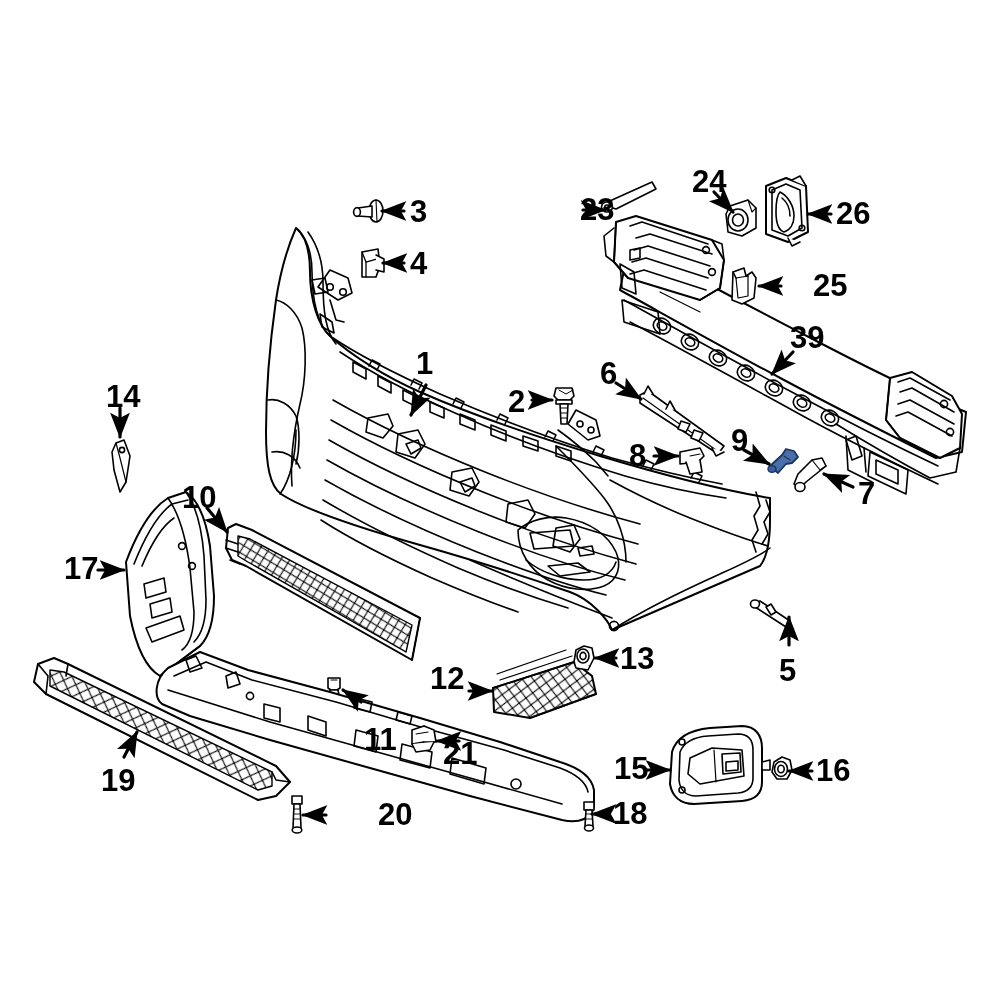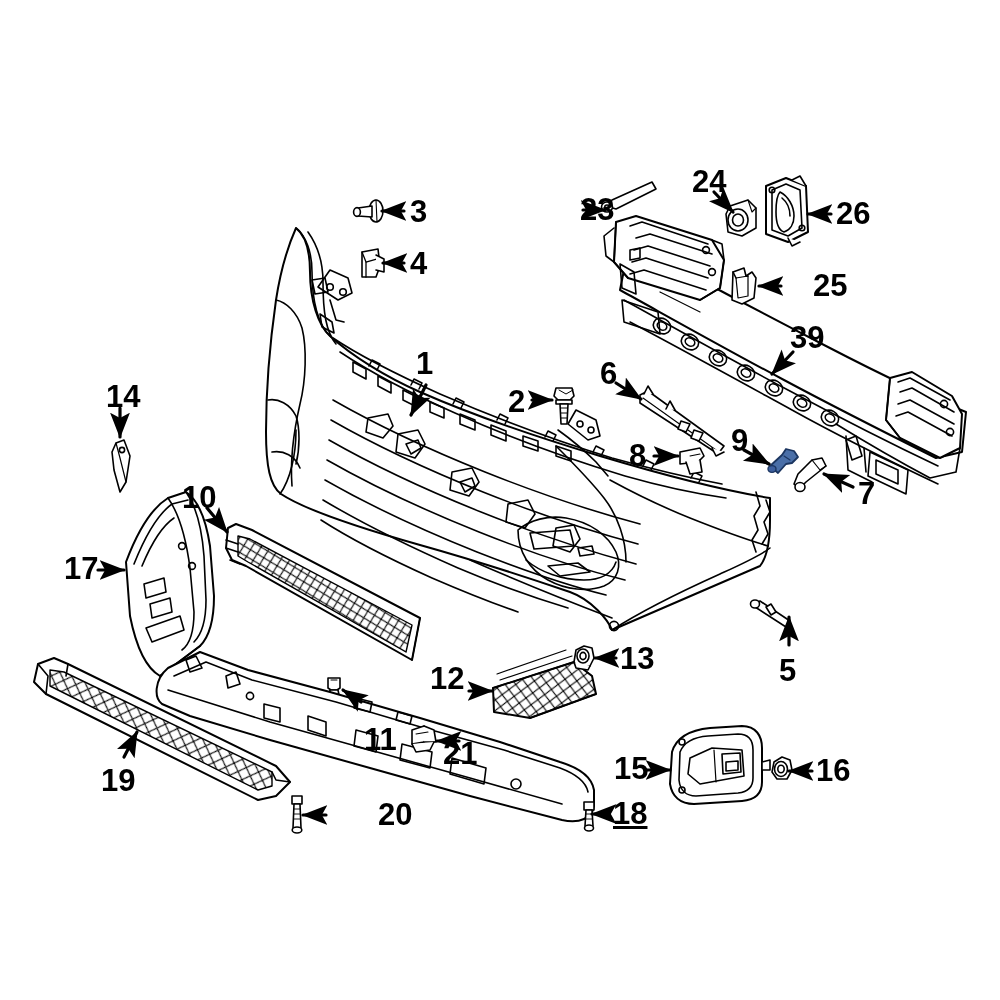--- a/index.html
+++ b/index.html
@@ -453,21 +453,21 @@
       <div class="callout-label" style="left: 629px; top: 440px;">8</div>
       <div class="callout-label" style="left: 731px; top: 425px;">9</div>
       <div class="callout-label" style="left: 182px; top: 482px;">10</div>
       <div class="callout-label" style="left: 364px; top: 724px;">11</div>
       <div class="callout-label" style="left: 430px; top: 663px;">12</div>
       <div class="callout-label" style="left: 620px; top: 643px;">13</div>
       <div class="callout-label" style="left: 106px; top: 381px;">14</div>
       <div class="callout-label" style="left: 614px; top: 753px;">15</div>
       <div class="callout-label" style="left: 816px; top: 755px; text-align: center;">16</div>
       <div class="callout-label" style="left: 64px; top: 553px;">17</div>
-      <div class="callout-label" style="left: 613px; top: 798px; text-decoration: underline;">18</div>
+      <div class="callout-label" style="left: 613px; top: 798px;">18</div>
       <div class="callout-label" style="left: 101px; top: 758px; margin-top: 7px;">19</div>
       <div class="callout-label" style="left: 350px; top: 799px; margin-left: 28px;">20</div>
       <div class="callout-label" style="left: 443px; top: 726px; margin-top: 12px;">21</div>
       <div class="callout-label" style="left: 790px; top: 322px;">39</div>
       <div class="callout-label" style="left: 545px; top: 194px; margin-left: 35px;">23</div>
       <div class="callout-label" style="left: 692px; top: 166px;">24</div>
       <div class="callout-label" style="left: 784px; top: 270px; margin-left: 29px;">25</div>
       <div class="callout-label" style="left: 836px; top: 198px;">26</div>
     </div>
 

